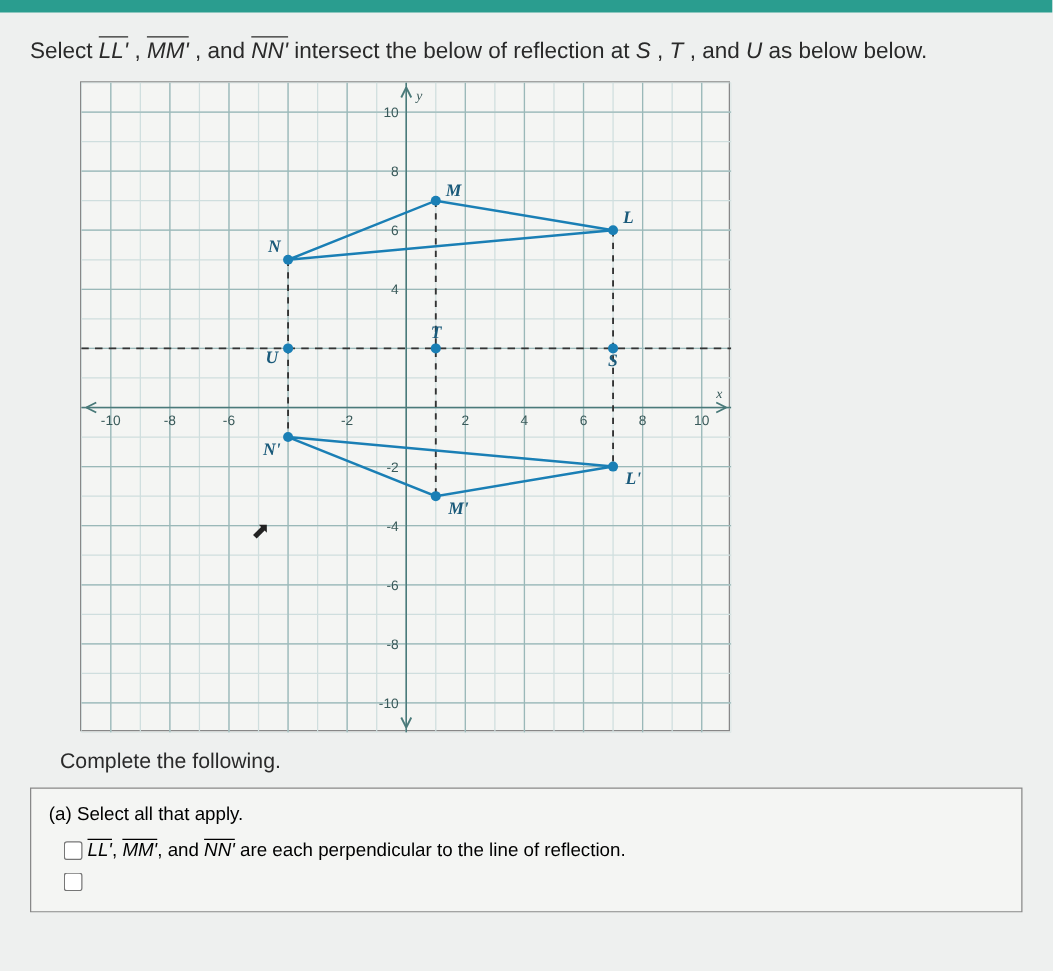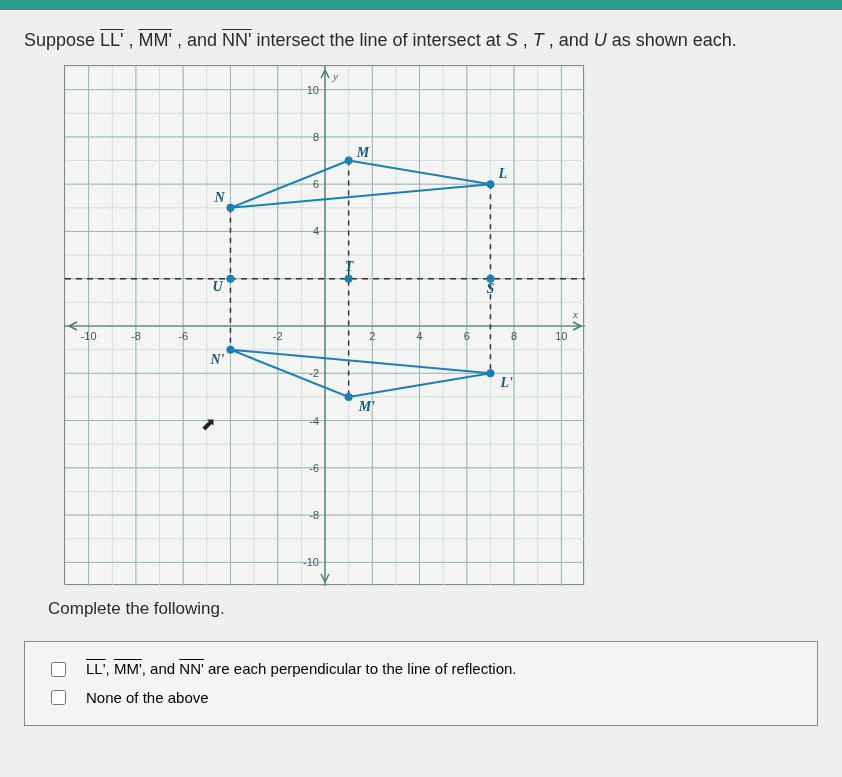--- a/index.html
+++ b/index.html
@@ -15,90 +15,90 @@
     }
     .content {
       padding: 18px 24px 0 24px;
       color: #2a2a2a;
     }
     .prompt {
       font-size: 18px;
       line-height: 1.4;
       margin-bottom: 12px;
     }
-    .overline { text-decoration: overline; }
+    .overline { text-decoration: overline; font-style: italic; }
     .italic { font-style: italic; }
     .chart-wrap {
       margin: 0 0 14px 40px;
       border: 1px solid #888;
       width: 520px;
       height: 520px;
       background: #f4f5f3;
       position: relative;
     }
     .chart-svg { display:block; }
     .axis-main { stroke:#4a7a7a; stroke-width:1.2 }
     .reflection { stroke:#333; stroke-width:1.5; stroke-dasharray:6 5; }
     .seg-dash { stroke:#333; stroke-width:1.5; stroke-dasharray:5 5; }
     .tri { stroke:#1a7fb5; stroke-width:2; fill:none; }
     .pt { fill:#1a7fb5; }
     .lbl { font: italic bold 14px Georgia, serif; fill:#1a5a7a; }
     .tick-lbl { font: 11px Arial; fill:#3a5a5a; }
     .ylabel { font: italic 11px Georgia; fill:#3a5a5a;}
     .complete {
       font-size: 17px;
-      margin: 8px 0 22px 24px;
+      margin: 8px 0 11px 24px;
     }
     .question-box {
       margin: 0 24px;
       border: 1px solid #888;
       background: #f4f5f3;
     }
     .qrow {
       font-size: 15px;
       border-bottom: 1px solid #bbb;
       padding: 10px 14px;
       line-height: 1.5;
     }
     .qrow:last-child { border-bottom:none; }
     .answer-line {
       display:flex;
       align-items:center;
-      gap:20px;
+      gap:4px;
       margin:6px 0 6px 12px;
       font-size:15px;
     }
     input[type=checkbox] {
       width:15px; height:15px;
     }
     .cursor {
       position:absolute; left:110px; top:390px;
       font-size:18px; color:#222;
     }
   </style>
 </head>
 <body>
 
 <div class="topbar"></div>
 
 <div class="content">
   <p class="prompt">
-    <span>Suppose </span>
+    <span>Select </span>
     <span class="overline">LL'</span>
     <span>, </span>
     <span class="overline">MM'</span>
     <span>, and </span>
     <span class="overline">NN'</span>
-    <span> intersect the line of intersect at </span>
+    <span> intersect the below of reflection at </span>
     <span class="italic">S</span>
     <span>, </span>
     <span class="italic">T</span>
     <span>, and </span>
     <span class="italic">U</span>
-    <span> as shown each.</span>
+    <span> as below below.</span>
   </p>
 
   <div class="chart-wrap">
     <svg class="chart-svg" id="chart" width="520" height="520" viewBox="0 0 520 520">
         <line x1="0" y1="0" x2="0" y2="520" class="minor" stroke="#cfdede"></line>
         <line x1="23.636363636363637" y1="0" x2="23.636363636363637" y2="520" class="minor" stroke="#cfdede"></line>
         <line x1="47.27272727272727" y1="0" x2="47.27272727272727" y2="520" class="minor" stroke="#cfdede"></line>
         <line x1="70.9090909090909" y1="0" x2="70.9090909090909" y2="520" class="minor" stroke="#cfdede"></line>
         <line x1="94.54545454545455" y1="0" x2="94.54545454545455" y2="520" class="minor" stroke="#cfdede"></line>
         <line x1="118.18181818181817" y1="0" x2="118.18181818181817" y2="520" class="minor" stroke="#cfdede"></line>
@@ -216,25 +216,25 @@
         <text x="421.4545454545455" y="226.7272727272727" class="lbl">S</text>
       </svg>
     <span class="cursor" style="transform: scaleX(-1); left: 135.818px; top: 346.545px;">⬉</span>
   </div>
 
   <p class="complete">Complete the following.</p>
 </div>
 
 <div class="question-box">
   <div class="qrow">
+    <div>(a) Select all that apply.</div>
     <div id="opts">
         <div class="answer-line">
           <input type="checkbox" style="">
           <span><span></span><span class="overline">LL'</span><span>, </span><span class="overline">MM'</span><span>, and </span><span class="overline">NN'</span><span> are each perpendicular to the line of reflection.</span></span>
         </div>
         <div class="answer-line">
           <input type="checkbox" style="">
-          <span>None of the above</span>
         </div>
       </div>
   </div>
 
 </div>
 
 </body></html>

